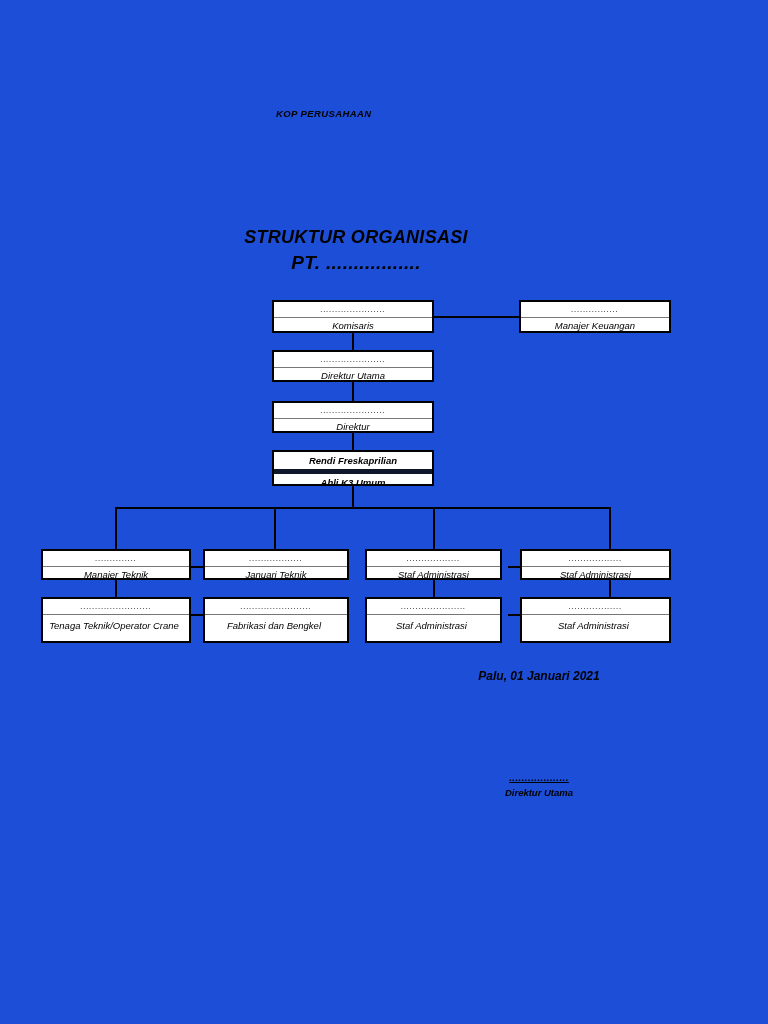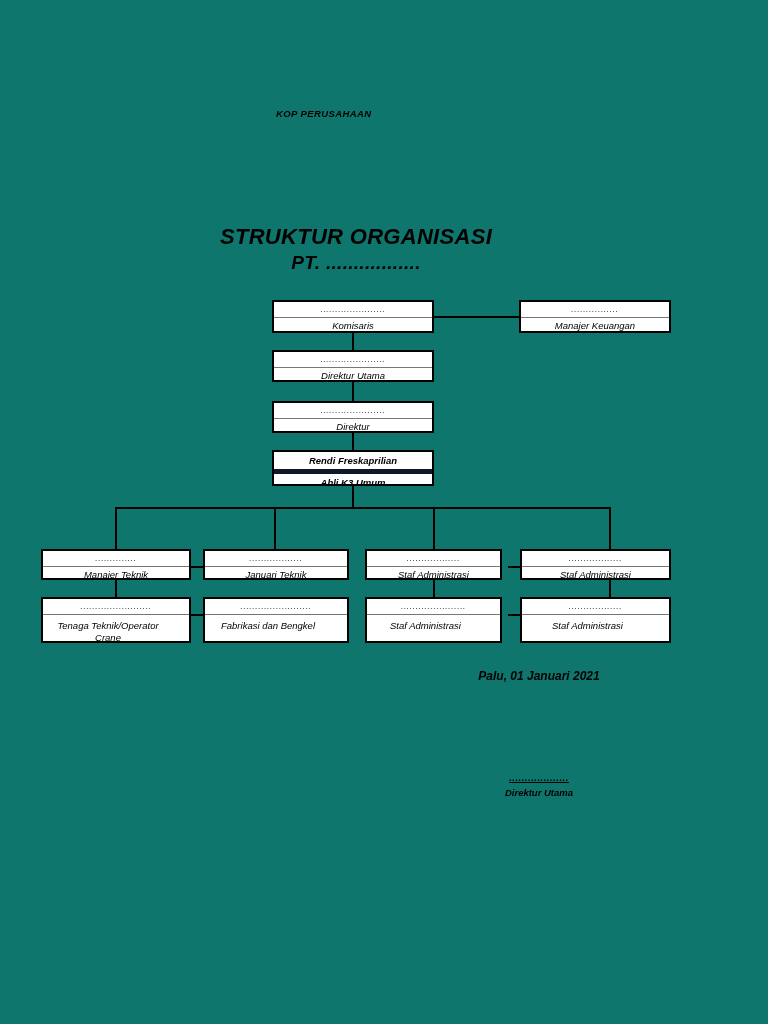--- a/index.html
+++ b/index.html
@@ -12,21 +12,21 @@
     height: 1024px;
     position: relative;
     font-family: "Liberation Sans", sans-serif;
     color: #000000;
     overflow: hidden;
   }
 
   .page {
     position: absolute;
     inset: 0;
-    background: #0f766e;
+    background: #1d4ed8;
   }
 
   
   .kop {
     position: absolute;
     left: 276px;
     top: 108px;
     font-size: 9.5px;
     font-style: italic;
     font-weight: bold;
@@ -35,21 +35,21 @@
   }
 
   .title-wrap {
     position: absolute;
     left: 0;
     top: 224px;
     width: 712px;
     text-align: center;
   }
   .title-line1 {
-    font-size: 22px;
+    font-size: 18px;
     font-weight: bold;
     font-style: italic;
     letter-spacing: 0.3px;
     line-height: 26px;
   }
   .title-line2 {
     font-size: 19px;
     font-weight: bold;
     font-style: italic;
     letter-spacing: 0.3px;
@@ -80,21 +80,21 @@
     text-align: center;
     font-size: 9.5px;
     font-style: italic;
     font-weight: normal;
     line-height: 12px;
     padding: 2px 2px 3px 2px;
     white-space: nowrap;
   }
   .node.tall .label {
     white-space: normal;
-    padding: 5px 20px 6px 4px;
+    padding: 5px 8px 6px 4px;
   }
   .node.plain .row {
     text-align: center;
     font-size: 9.5px;
     font-style: italic;
     font-weight: bold;
     line-height: 17px;
     height: 17px;
   }
   .node.plain .row.first {

